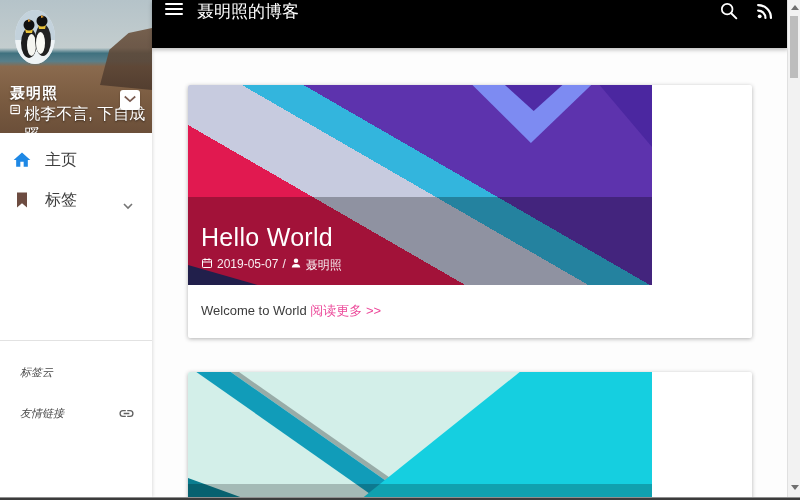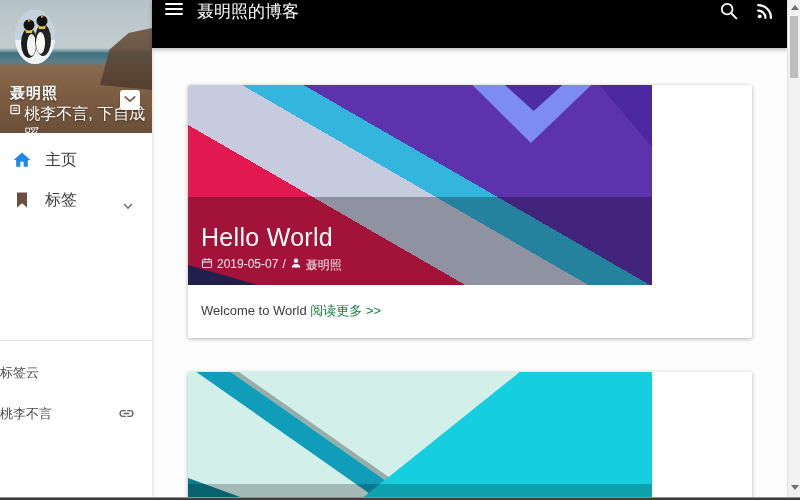--- a/index.html
+++ b/index.html
@@ -49,21 +49,21 @@
   }
   .mi-icon { width:20px; height:20px; flex:0 0 20px; }
   .mi-label { margin-left:13px; font-size:16px; color:#3d3d3d; }
   .mi-chev { position:absolute; right:18px; top:16px; }
   .side-divider {
     position:absolute; top:340px; left:0; width:152px; height:1px; background:#e2e2e2;
   }
   .side-links { position:absolute; top:352px; left:0; width:152px; }
   .side-link {
     position:relative; height:41px; display:flex; align-items:center;
-    padding-left:0; font-size:13px; color:#4a4a4a; cursor:pointer;
+    padding-left:20px; font-size:11px; color:#4a4a4a; cursor:pointer;font-style:italic;
   }
   .side-link .link-ic { position:absolute; right:17px; top:12px; }
   
   .appbar {
     position:absolute; left:152px; top:0; width:636px; height:48px;
     background:#000000; display:flex; z-index:6;
     box-shadow:0 2px 4px rgba(0,0,0,.25);
   }
   .hamburger { margin-left:13px; width:18px; cursor:pointer; }
   .hamburger div { height:2px; background:#fff; margin:3px 0; border-radius:1px; }
@@ -102,21 +102,21 @@
     position:absolute; left:13px; top:138px; color:#fff; font-size:25px;
     font-weight:500; letter-spacing:.3px;
   }
   .post-meta {
     position:absolute; left:13px; top:172px; display:flex; align-items:flex-start;
     color:rgba(255,255,255,.92); font-size:12px;
   }
   .post-meta svg { margin-right:4px; }
   .meta-sep { margin:0 4px; }
   .card-body { padding:17px 13px; font-size:13px; color:#3c3c3c; }
-  .read-more { color:#15803d; text-decoration:none; cursor:pointer; }
+  .read-more { color:#ec4899; text-decoration:none; cursor:pointer; }
   
   .scrollbar {
     position:absolute; right:0; top:0; width:13px; height:497px;
     background:#f2f2f2; border-left:1px solid #e0e0e0; z-index:7;
   }
   .sb-up {
     position:absolute; top:5px; left:3px; width:0; height:0;
     border-left:4px solid transparent; border-right:4px solid transparent;
     border-bottom:5px solid #6f6f6f; cursor:pointer;
   }
@@ -196,21 +196,21 @@
     </div>
   </div>
 
   <div class="side-divider"></div>
 
   <div class="side-links">
     <div class="side-link">
       <span>标签云</span>
     </div>
     <div class="side-link">
-      <span>桃李不言</span>
+      <span>友情链接</span>
       <span class="link-ic">
         <svg width="17" height="17" viewBox="0 0 24 24">
           <path d="M3.9 12a3.1 3.1 0 0 1 3.1-3.1h4V7H7a5 5 0 0 0 0 10h4v-1.9H7A3.1 3.1 0 0 1 3.9 12zm4.1 1h8v-2H8v2zm9-6h-4v1.9h4a3.1 3.1 0 0 1 0 6.2h-4V17h4a5 5 0 0 0 0-10z" fill="#616161"></path>
         </svg>
       </span>
     </div>
   </div>
 </div>
 
 <div class="appbar">

